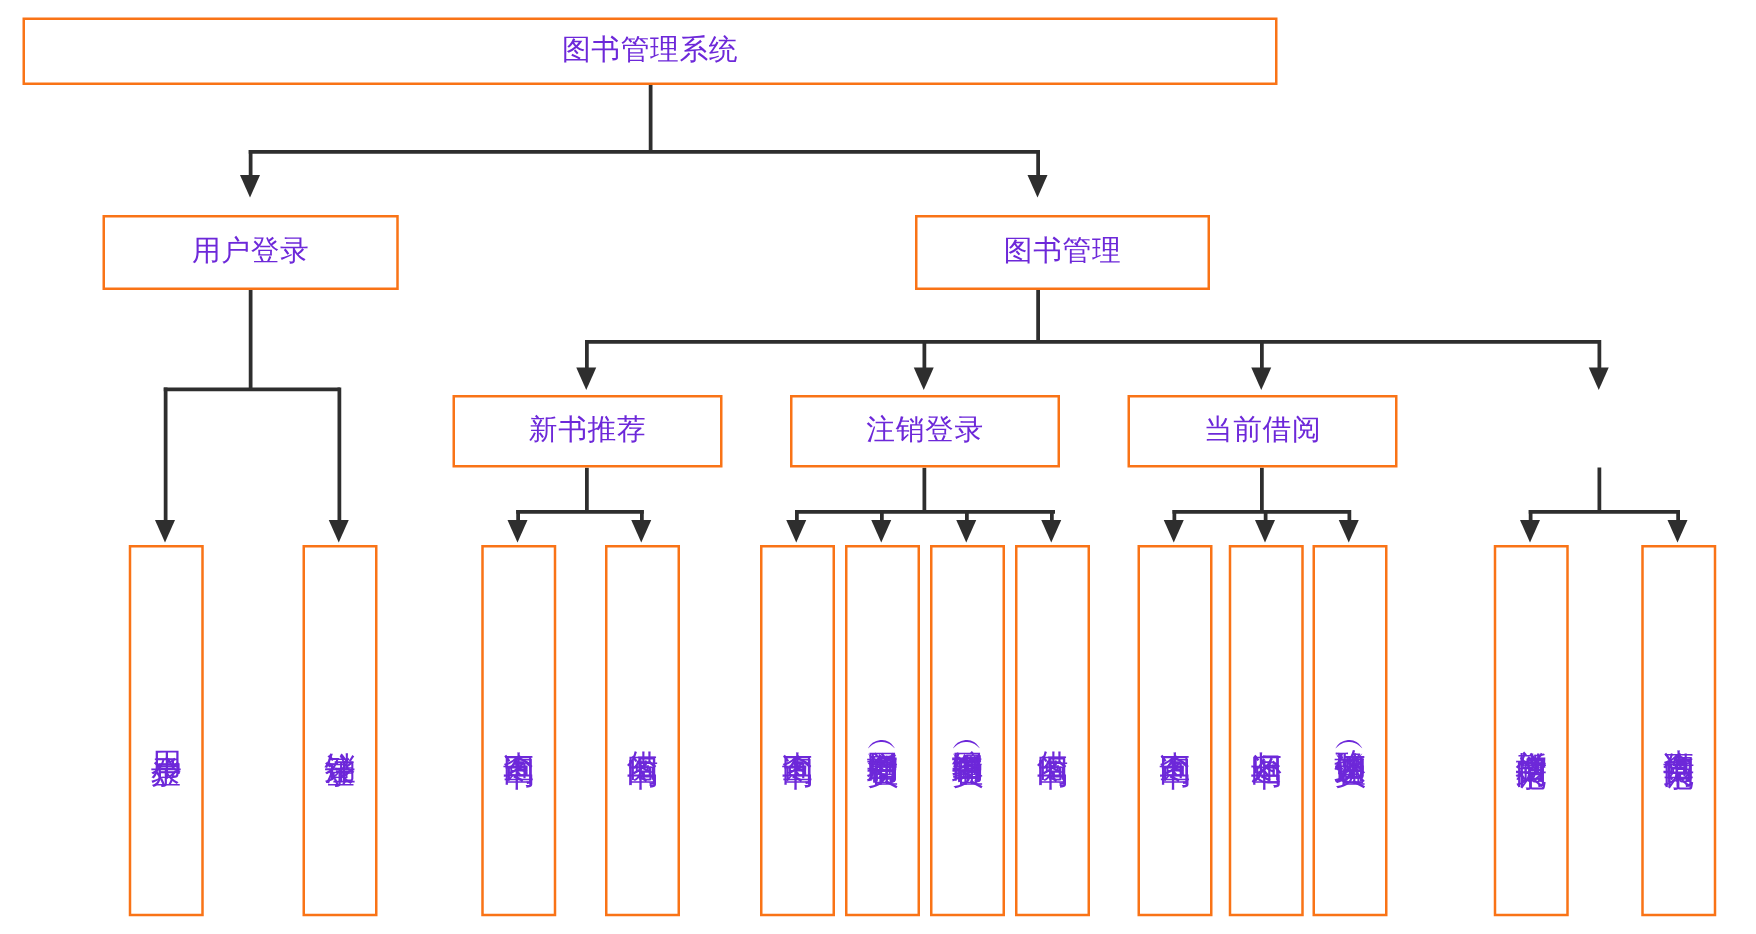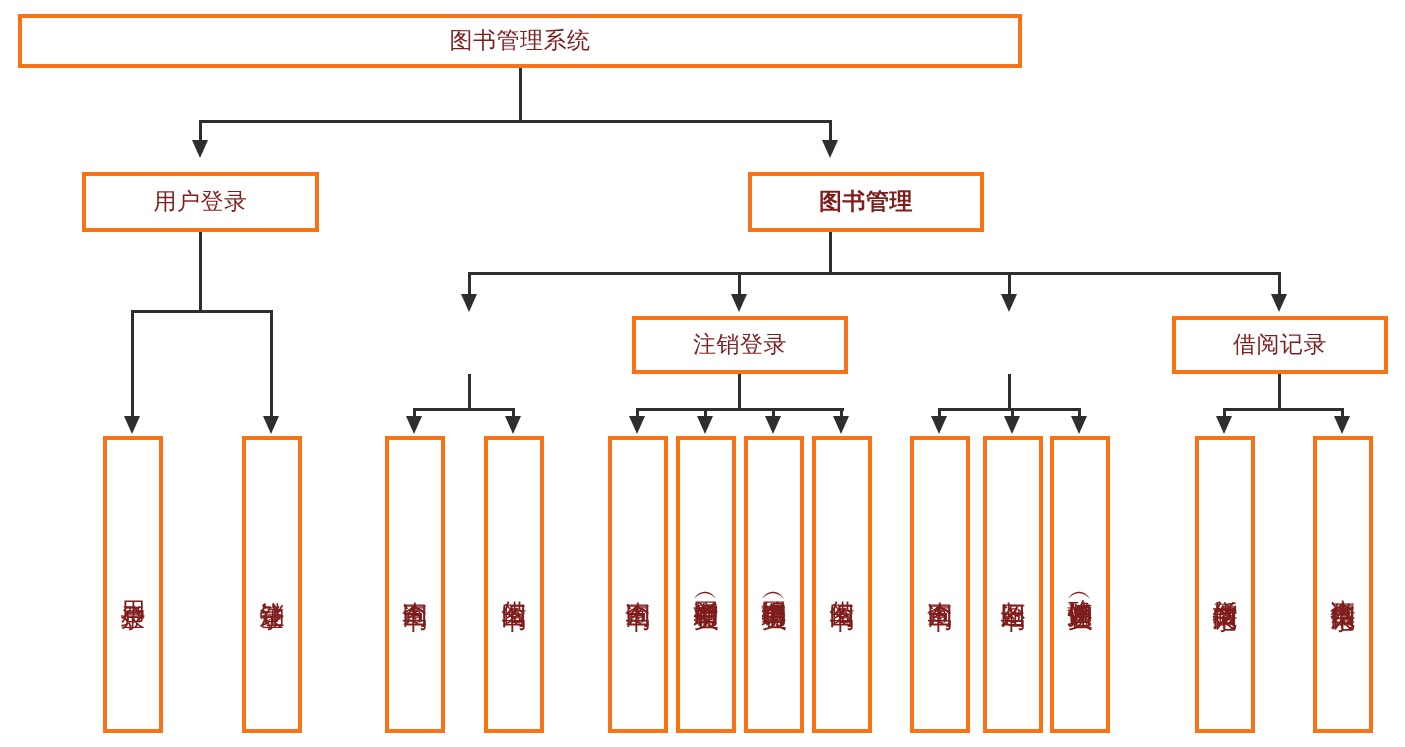--- a/index.html
+++ b/index.html
@@ -16,25 +16,25 @@
     width: 1405px;
     height: 747px;
     background: #ffffff;
     overflow: hidden;
   }
   
   .node {
     position: absolute;
     box-sizing: border-box;
     background: #ffffff;
-    border: 4px solid #f97316;
+    border: 2px solid #f97316;
     display: flex;
     align-items: center;
     justify-content: center;
-    color: #7f1d1d;
+    color: #6d28d9;
     z-index: 3;
   }
   .node .label {
     display: block;
     text-align: center;
     line-height: 1.18;
   }
   
   .node.horiz .label {
     font-size: 23px;
@@ -157,29 +157,32 @@
   <div class="vline" style="left:1341px; top:408px; height:10px;"></div>
   <div class="arrow" style="left:1334px; top:416px;"></div>
 
   <div class="node horiz" style="left:18px; top:14px; width:1004px; height:54px;">
     <span class="label">图书管理系统</span>
   </div>
 
   <div class="node horiz" style="left:82px; top:172px; width:237px; height:60px;">
     <span class="label">用户登录</span>
   </div>
-  <div class="node horiz" style="left:748px; top:172px; width:236px; height:60px;font-weight:bold;">
+  <div class="node horiz" style="left:732px; top:172px; width:236px; height:60px;">
     <span class="label">图书管理</span>
   </div>
 
+  <div class="node horiz" style="left:362px; top:316px; width:216px; height:58px;">
+    <span class="label">新书推荐</span>
+  </div>
   <div class="node horiz" style="left:632px; top:316px; width:216px; height:58px;">
     <span class="label">注销登录</span>
   </div>
-  <div class="node horiz" style="left:1172px; top:316px; width:216px; height:58px;">
-    <span class="label">借阅记录</span>
+  <div class="node horiz" style="left:902px; top:316px; width:216px; height:58px;">
+    <span class="label">当前借阅</span>
   </div>
 
   <div class="node vert" style="left:103px; top:436px; width:60px; height:297px;">
     <span class="label">用户登录</span>
   </div>
   <div class="node vert" style="left:242px; top:436px; width:60px; height:297px;">
     <span class="label">注销登录</span>
   </div>
   <div class="node vert" style="left:385px; top:436px; width:60px; height:297px;">
     <span class="label">查询图书</span>

